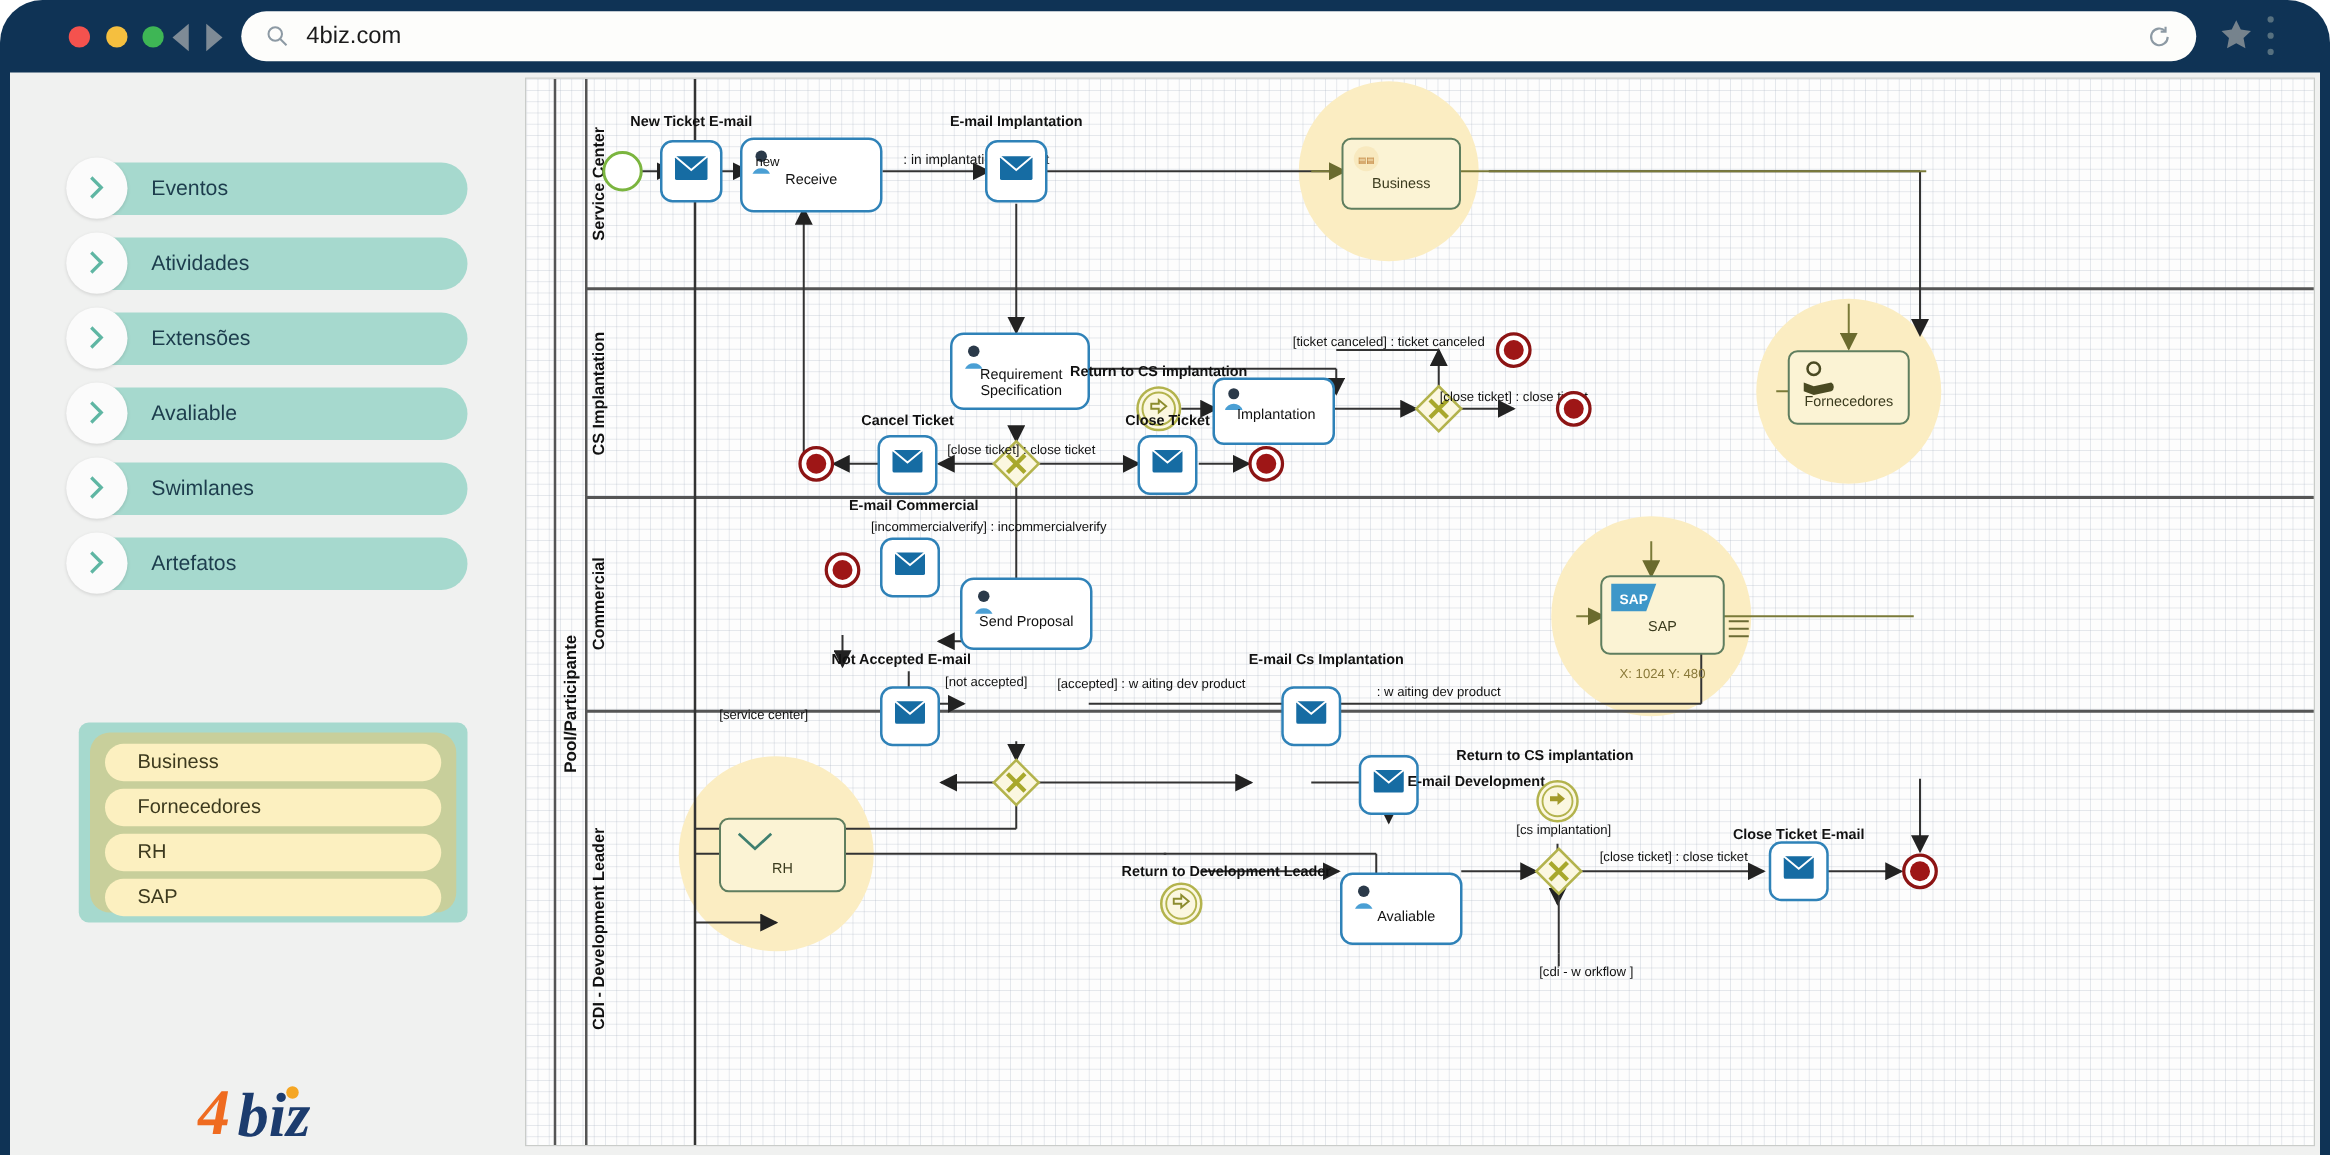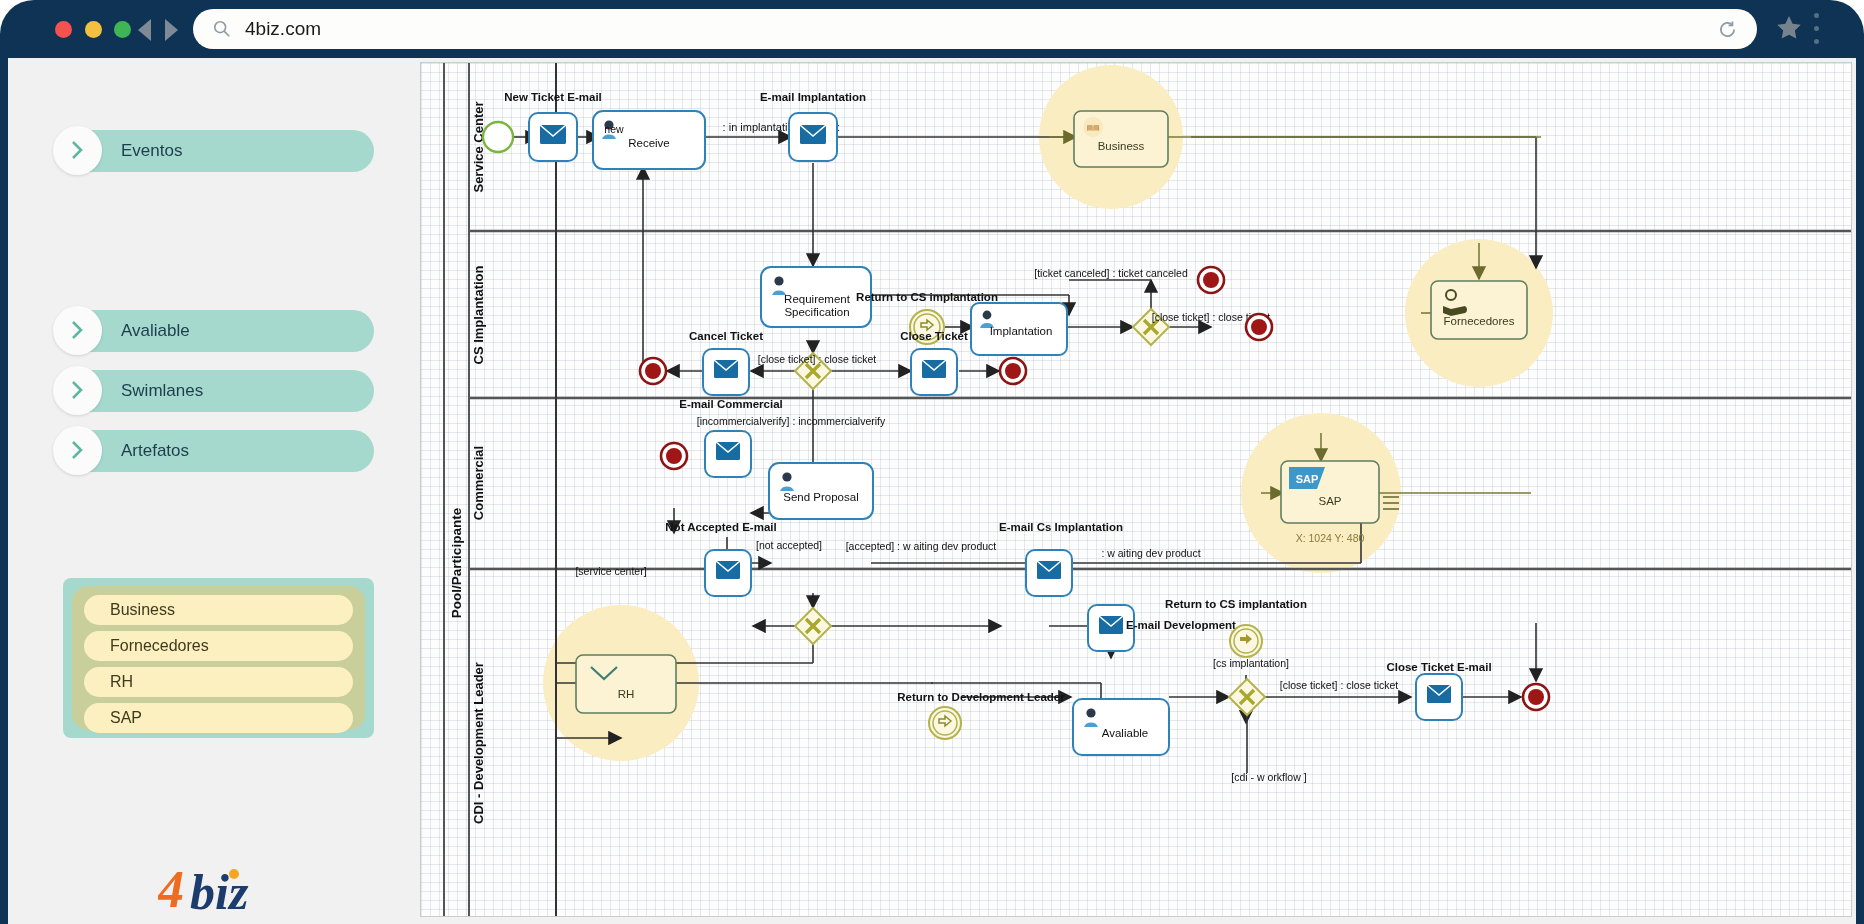--- a/index.html
+++ b/index.html
@@ -137,21 +137,37 @@
 
       <div class="acc-item" style="top:72px">
         <div class="acc-chev">
           <svg width="20" height="22" viewBox="0 0 20 22">
               <polyline points="6,3 14,11 6,19" fill="none" stroke="#5fb6a3" stroke-width="2.6"></polyline>
             </svg>
         </div>
         <span class="acc-label">Eventos</span>
       </div>
 
-
+      <div class="acc-item" style="top:132px">
+        <div class="acc-chev">
+          <svg width="20" height="22" viewBox="0 0 20 22">
+              <polyline points="6,3 14,11 6,19" fill="none" stroke="#5fb6a3" stroke-width="2.6"></polyline>
+            </svg>
+        </div>
+        <span class="acc-label">Atividades</span>
+      </div>
+
+      <div class="acc-item" style="top:192px">
+        <div class="acc-chev">
+          <svg width="20" height="22" viewBox="0 0 20 22">
+              <polyline points="6,3 14,11 6,19" fill="none" stroke="#5fb6a3" stroke-width="2.6"></polyline>
+            </svg>
+        </div>
+        <span class="acc-label">Extensões</span>
+      </div>
 
       <div class="acc-item" style="top:252px">
         <div class="acc-chev">
           <svg width="20" height="22" viewBox="0 0 20 22">
               <polyline points="6,3 14,11 6,19" fill="none" stroke="#5fb6a3" stroke-width="2.6"></polyline>
             </svg>
         </div>
         <span class="acc-label">Avaliable</span>
       </div>
 

